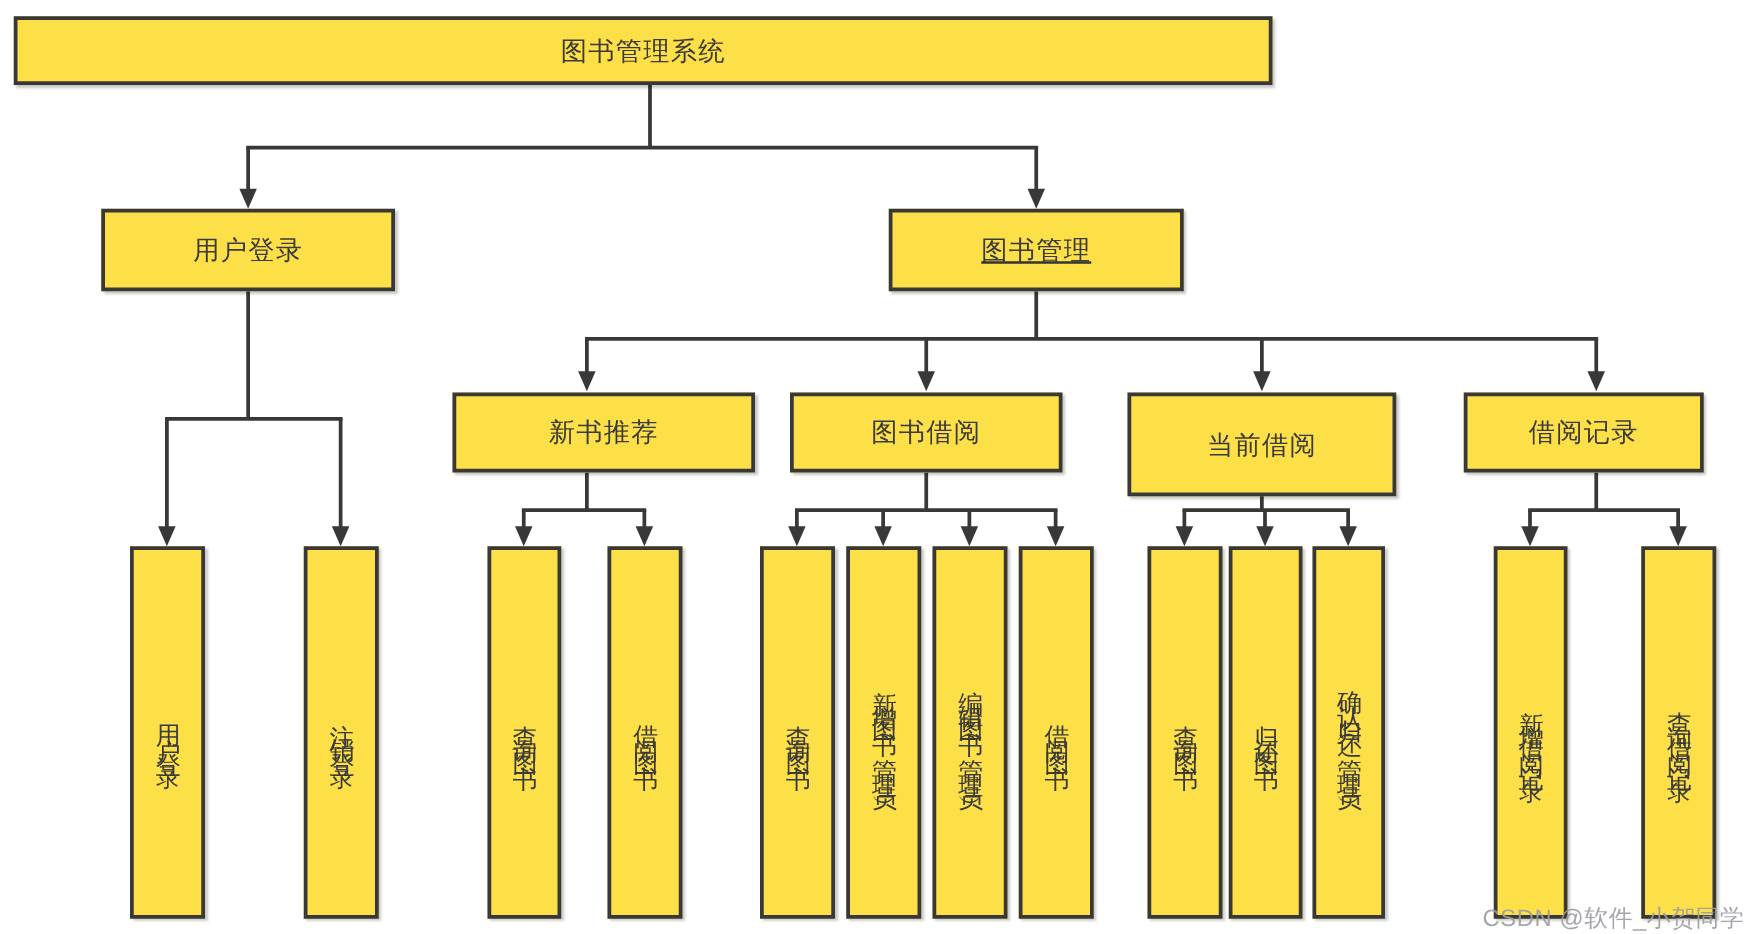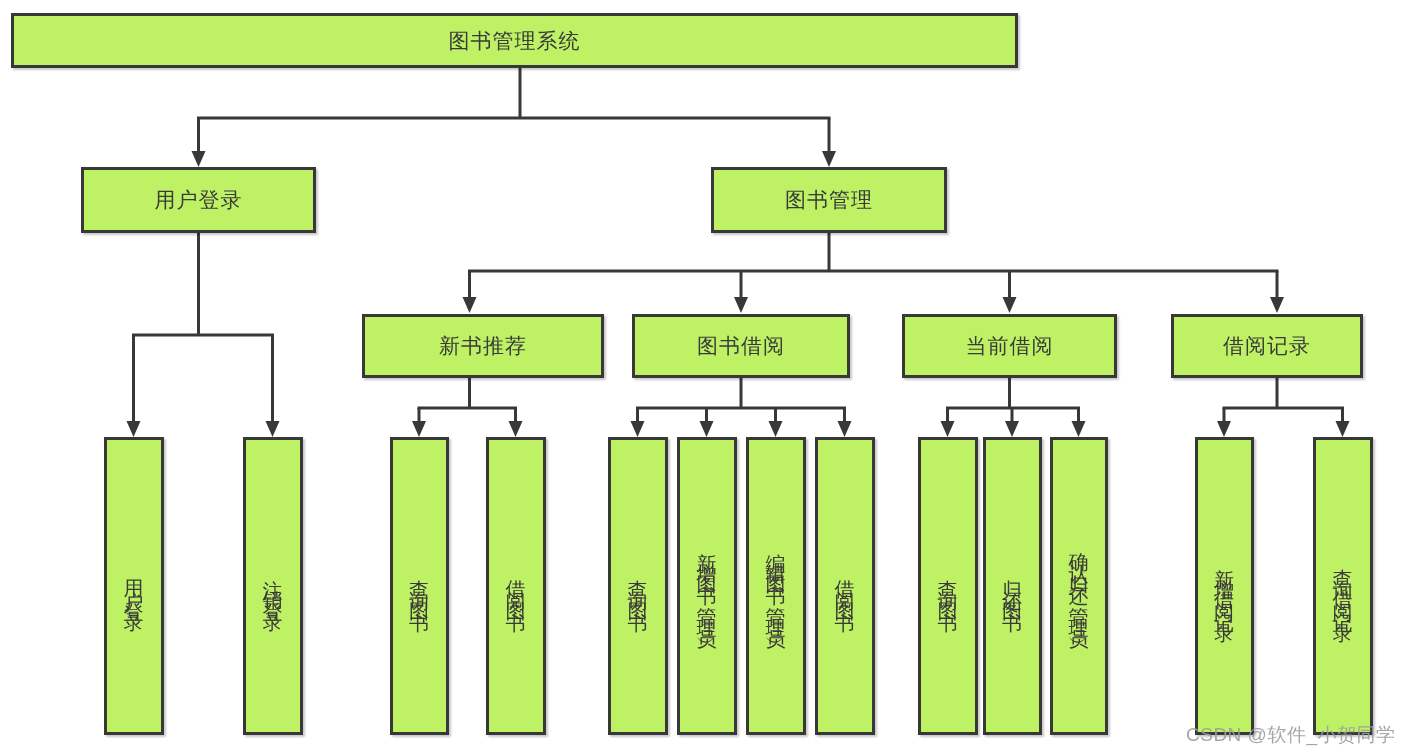--- a/index.html
+++ b/index.html
@@ -14,21 +14,21 @@
   }
   .connectors {
     position: absolute;
     left: 0; top: 0;
     width: 1405px; height: 747px;
     z-index: 0;
   }
   .node {
     position: absolute;
     box-sizing: border-box;
-    background: #bef264;
+    background: #fde047;
     border: 3px solid #383838;
     display: flex;
     align-items: center;
     justify-content: center;
     z-index: 1;
     box-shadow: 2px 2px 2px rgba(0,0,0,0.22);
   }
   .node .label {
     font-size: 21px;
     letter-spacing: 1px;
@@ -114,31 +114,31 @@
       <polygon points="1335.5,421 1349.5,421 1342.5,437" fill="#383838"></polygon>
     </svg>
 
   <div class="node" style="left:11px; top:13px; width:1007px; height:55px;">
     <span class="label">图书管理系统</span>
   </div>
 
   <div class="node" style="left:81px; top:167px; width:235px; height:66px;">
     <span class="label">用户登录</span>
   </div>
-  <div class="node" style="left:711px; top:167px; width:236px; height:66px;">
+  <div class="node" style="left:711px; top:167px; width:236px; height:66px;text-decoration:underline;">
     <span class="label">图书管理</span>
   </div>
 
   <div class="node" style="left:362px; top:314px; width:242px; height:64px;">
     <span class="label">新书推荐</span>
   </div>
   <div class="node" style="left:632px; top:314px; width:218px; height:64px;">
     <span class="label">图书借阅</span>
   </div>
-  <div class="node" style="left:902px; top:314px; width:215px; height:64px;">
+  <div class="node" style="left:902px; top:314px; width:215px; height:83px;">
     <span class="label">当前借阅</span>
   </div>
   <div class="node" style="left:1171px; top:314px; width:192px; height:64px;">
     <span class="label">借阅记录</span>
   </div>
 
   <div class="node leaf" style="left:104px; top:437px; width:60px; height:298px;">
     <span class="label">用户登录</span>
   </div>
   <div class="node leaf" style="left:243px; top:437px; width:60px; height:298px;">

